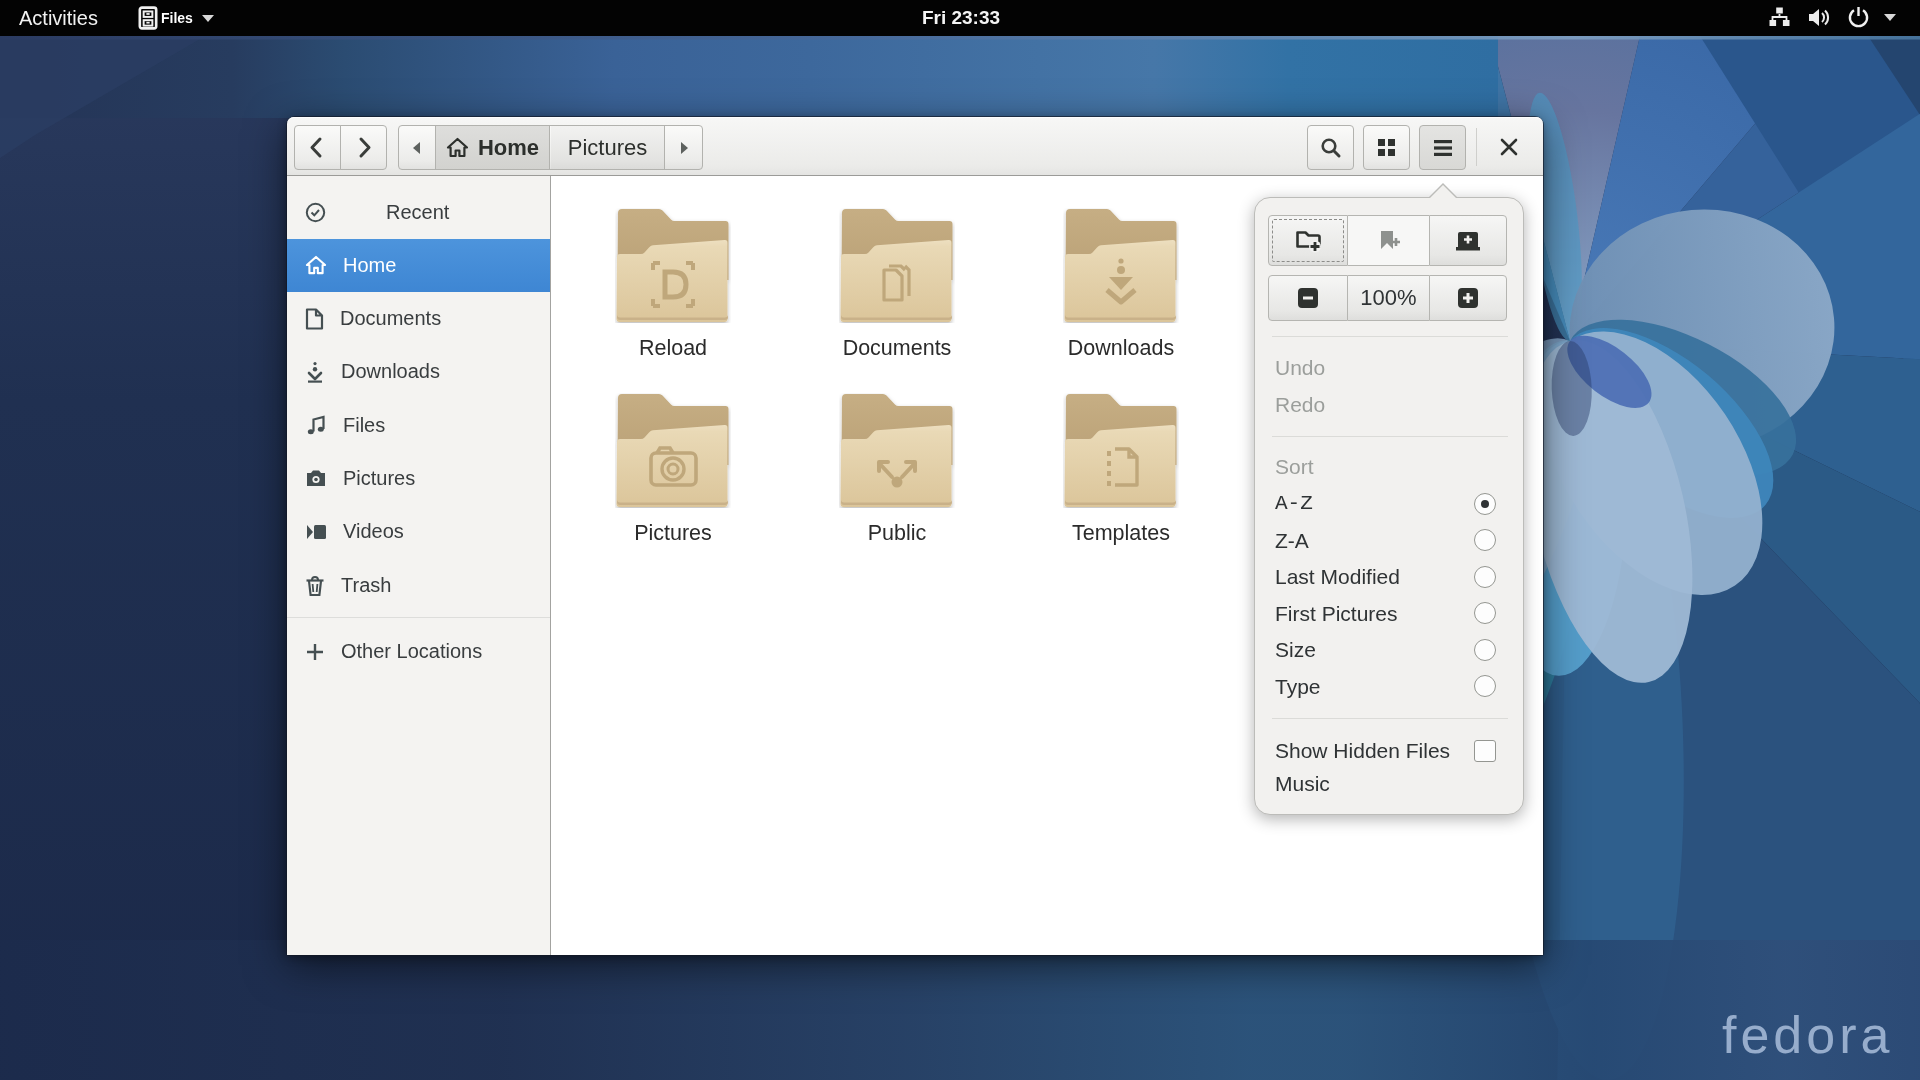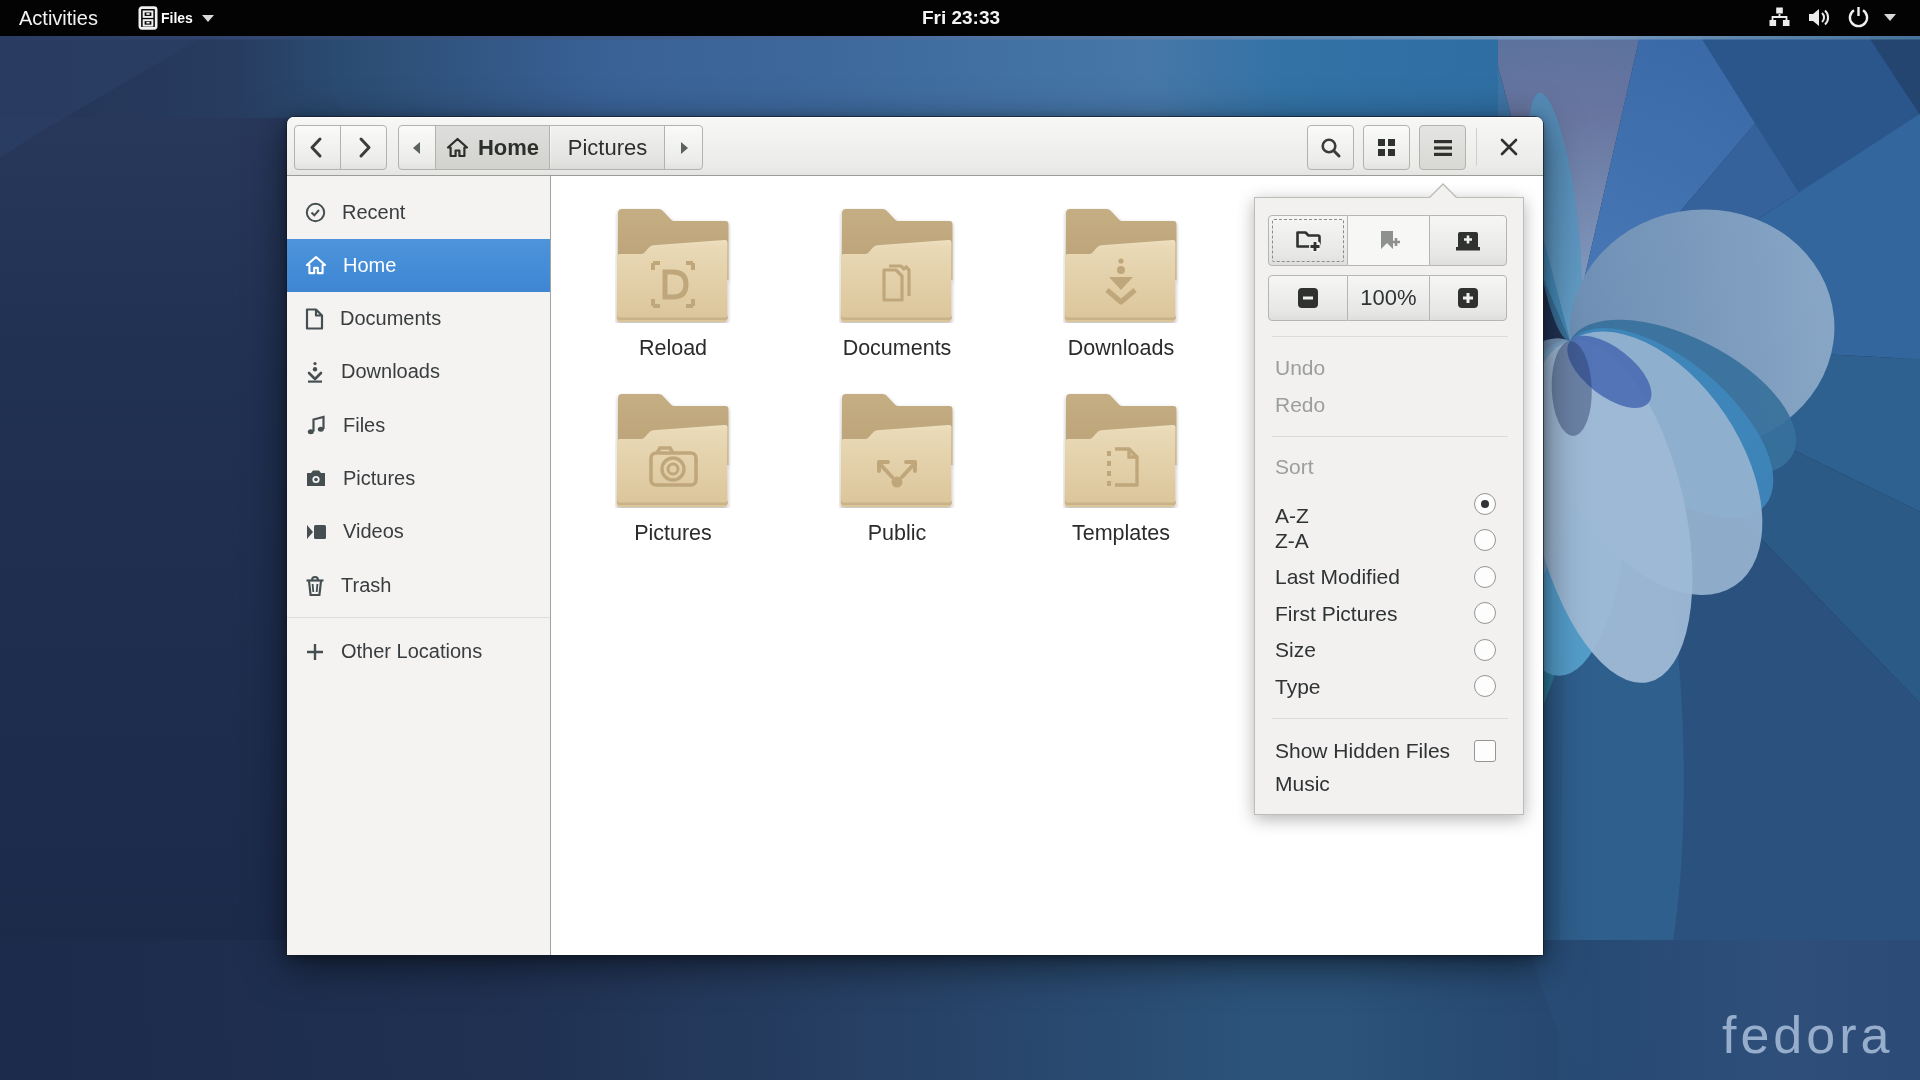--- a/index.html
+++ b/index.html
@@ -29,21 +29,21 @@
   .srow{position:absolute;left:0;width:263px;height:53px;display:flex;align-items:center;color:#393d3f;font-size:20px;}
   .srow svg{margin-left:18px;}
   .srow span{margin-left:16px;}
   #srow-home{background:linear-gradient(#4d94dc,#3e86d3);color:#fff;}
   
   .fold{position:absolute;width:224px;text-align:center;color:#2b2b2b;font-size:21.5px;}
   .fold svg{display:block;margin:0 auto;}
   .flabel{margin-top:13px;}
   
   #pop{position:absolute;left:1254px;top:197px;width:270px;height:618px;background:#f2f1ef;border:1px solid #bcbcb9;
-       border-radius:0;box-shadow:0 4px 16px rgba(0,0,0,.3);box-sizing:border-box;z-index:30;}
+       border-radius:16px;box-shadow:0 4px 16px rgba(0,0,0,.3);box-sizing:border-box;z-index:30;}
   #poparrow1{position:absolute;left:173px;top:-15px;width:0;height:0;border-left:15px solid transparent;border-right:15px solid transparent;border-bottom:15px solid #bcbcb9;}
   #poparrow2{position:absolute;left:174px;top:-13px;width:0;height:0;border-left:14px solid transparent;border-right:14px solid transparent;border-bottom:14px solid #f2f1ef;}
   .prow{position:absolute;left:13px;width:240px;height:51px;display:flex;}
   .pseg{height:100%;box-sizing:border-box;border:1px solid #b5b5b1;display:flex;align-items:center;justify-content:center;
         background:linear-gradient(#f6f6f5,#e7e7e5 80%,#dededc);}
   .psep{position:absolute;left:17px;width:236px;height:1px;background:#dbdbd8;}
   .pitem{position:absolute;left:20px;font-size:21px;color:#2f3335;}
   .pgray{color:#9b9e9b;}
   .radio{position:absolute;left:219px;width:22px;height:22px;border-radius:50%;background:#fdfdfd;border:1px solid #949691;box-sizing:border-box;}
   .rdot{position:absolute;left:6px;top:6px;width:8px;height:8px;border-radius:50%;background:#2f3335;}
@@ -219,21 +219,21 @@
             <rect x="1" y="13.8" width="18" height="3.2" fill="#2f322f"></rect>
           </svg>
       </div>
       <div style="position:absolute;left:1189px;top:11px;width:1px;height:38px;background:#cfcfcc;"></div>
       <svg style="position:absolute;left:1211px;top:19px;" width="22" height="22" viewBox="0 0 22 22">
           <path d="M4 4 L18 18 M18 4 L4 18" stroke="#2f322f" stroke-width="2.6" stroke-linecap="round"></path>
         </svg>
     </div>
     <div id="bodyrow">
       <div id="side">
-        <div class="srow" style="top:10px;">
+        <div class="srow" style="top:10px;gap:44px;">
           <svg width="21" height="21" viewBox="0 0 21 21">
               <circle cx="10.5" cy="10.5" r="8.7" fill="none" stroke="#454f52" stroke-width="2"></circle>
               <path d="M6.5 10.5 l2.8 2.8 L14 8" fill="none" stroke="#454f52" stroke-width="2"></path>
             </svg>
           <span>Recent</span>
         </div>
         <div class="srow" id="srow-home" style="top:63px;">
           <svg width="22" height="21" viewBox="0 0 23 22">
               <path d="M11.5 2 L2 10.5 h2.6 v8.5 h5 v-5.5 h3.8 v5.5 h5 v-8.5 h2.6 z" fill="none" stroke="#ffffff" stroke-width="2.2" stroke-linejoin="round"></path>
             </svg>
@@ -425,21 +425,21 @@
             <rect x="1" y="1" width="20" height="20" rx="4" fill="#2f322f"></rect>
             <path d="M11 6 v10 M6 11 h10" stroke="#f2f1ef" stroke-width="3"></path>
           </svg>
       </div>
     </div>
     <div class="psep" style="top:138px;"></div>
     <div class="pitem pgray" style="top:158px;">Undo</div>
     <div class="pitem pgray" style="top:195px;">Redo</div>
     <div class="psep" style="top:238px;"></div>
     <div class="pitem pgray" style="top:257px;">Sort</div>
-    <div class="pitem" style="top:306px;">A-Z</div>
+    <div class="pitem" style="top:294px;font-family:Liberation Mono, monospace;">A-Z</div>
       <div class="radio" style="top:295px;">
         <div class="rdot"></div>
       </div>
     <div class="pitem" style="top:331px;">Z-A</div>
       <div class="radio" style="top:331px;"></div>
     <div class="pitem" style="top:367px;text-align:right;">Last Modified</div>
       <div class="radio" style="top:368px;"></div>
     <div class="pitem" style="top:404px;">First Pictures</div>
       <div class="radio" style="top:404px;"></div>
     <div class="pitem" style="top:440px;">Size</div>

